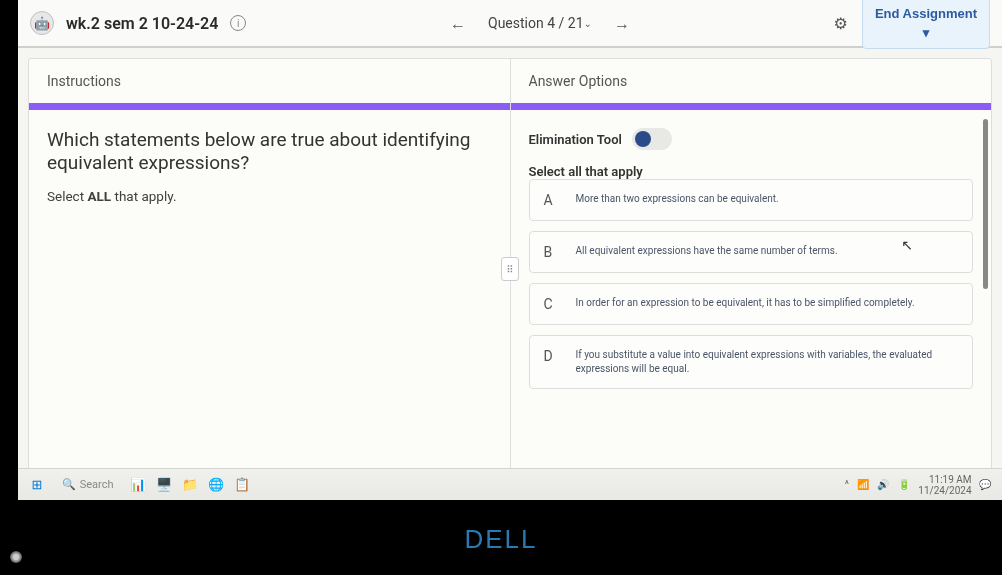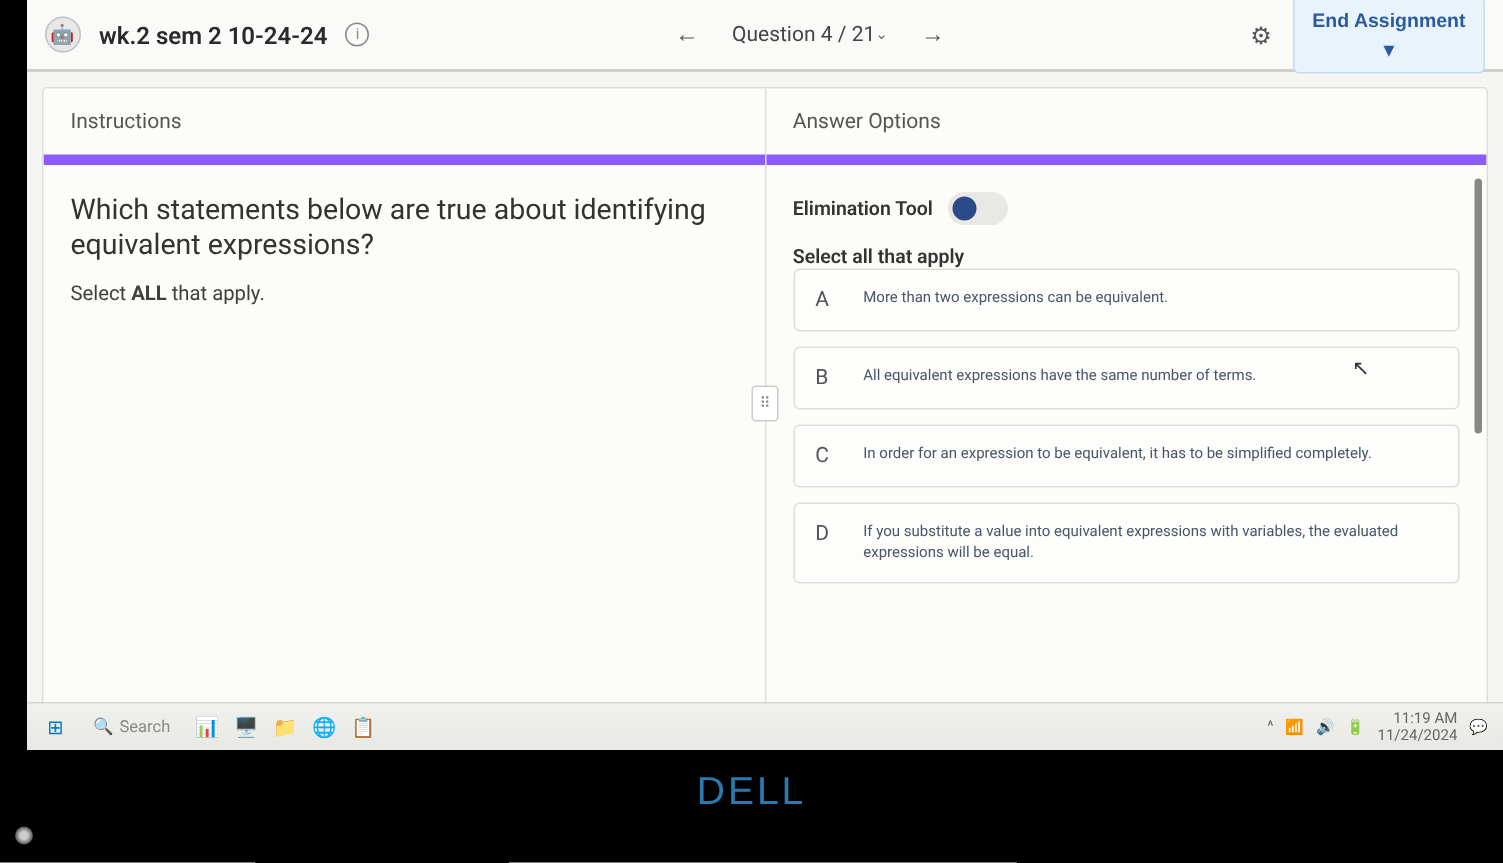--- a/index.html
+++ b/index.html
@@ -270,21 +270,21 @@
       margin-left: auto;
       display: flex;
       align-items: center;
       gap: 8px;
       font-size: 10px;
       color: #666;
     }
     .clock { text-align: right; line-height: 1.1; }
     .dell-logo {
       position: absolute;
-      bottom: 32px;
+      bottom: 20px;
       left: 50%;
       transform: translateX(-50%);
       color: #2a7aaf;
       font-size: 26px;
       font-weight: 400;
       letter-spacing: 2px;
       font-family: Arial, sans-serif;
     }
     .power-btn {
       position: absolute;

